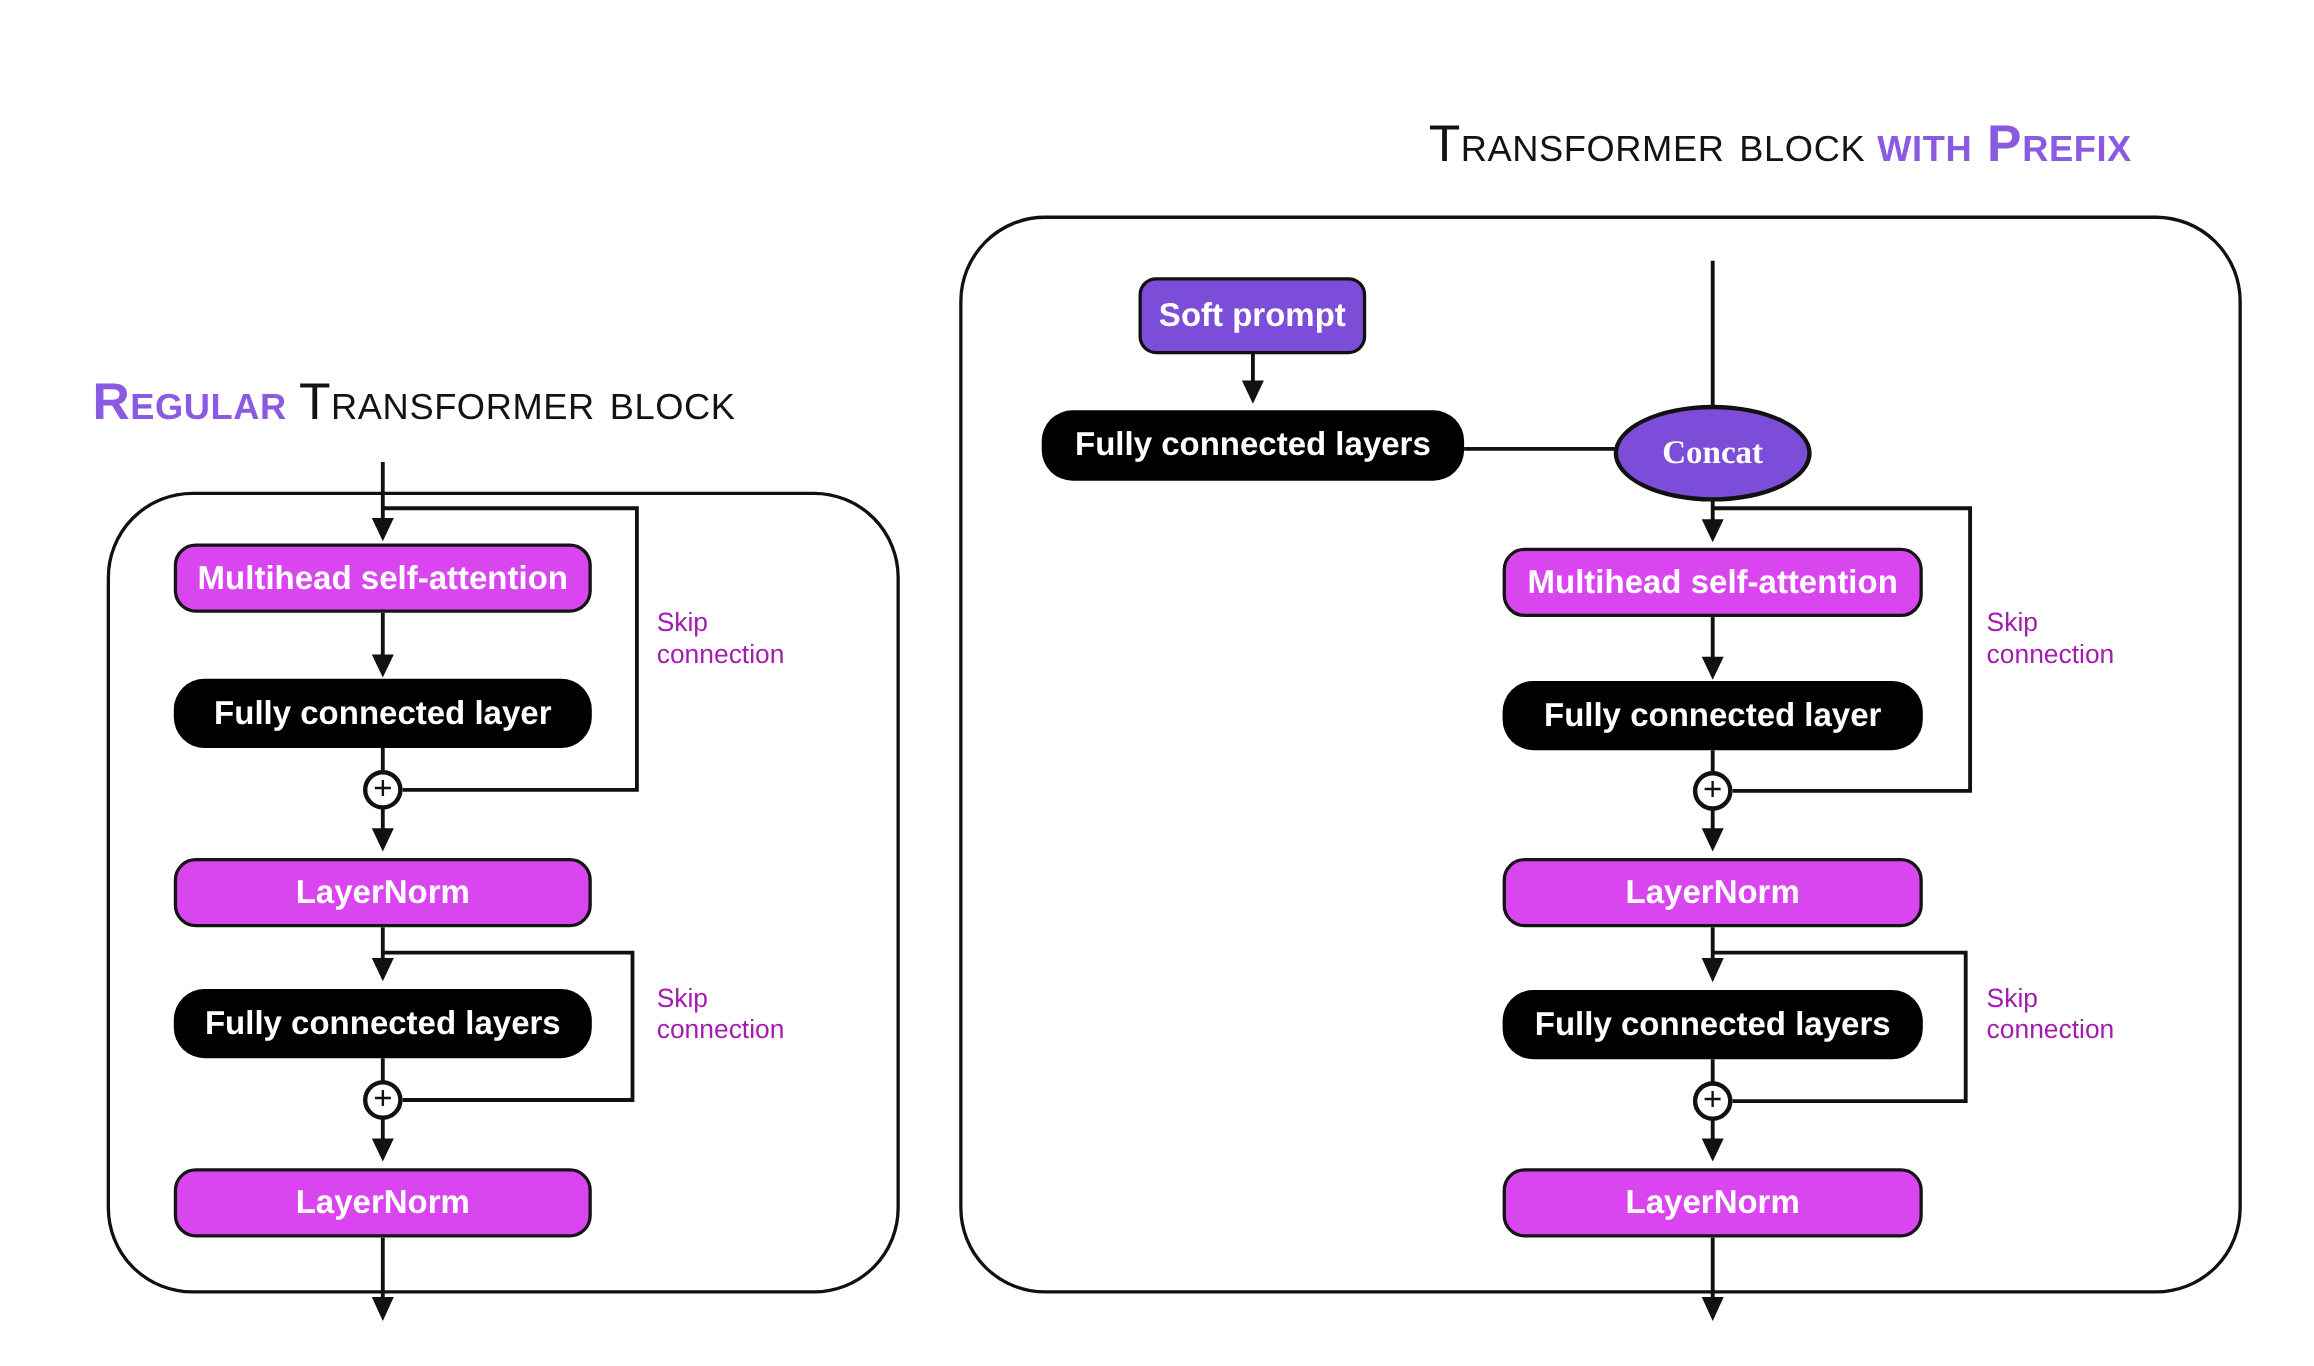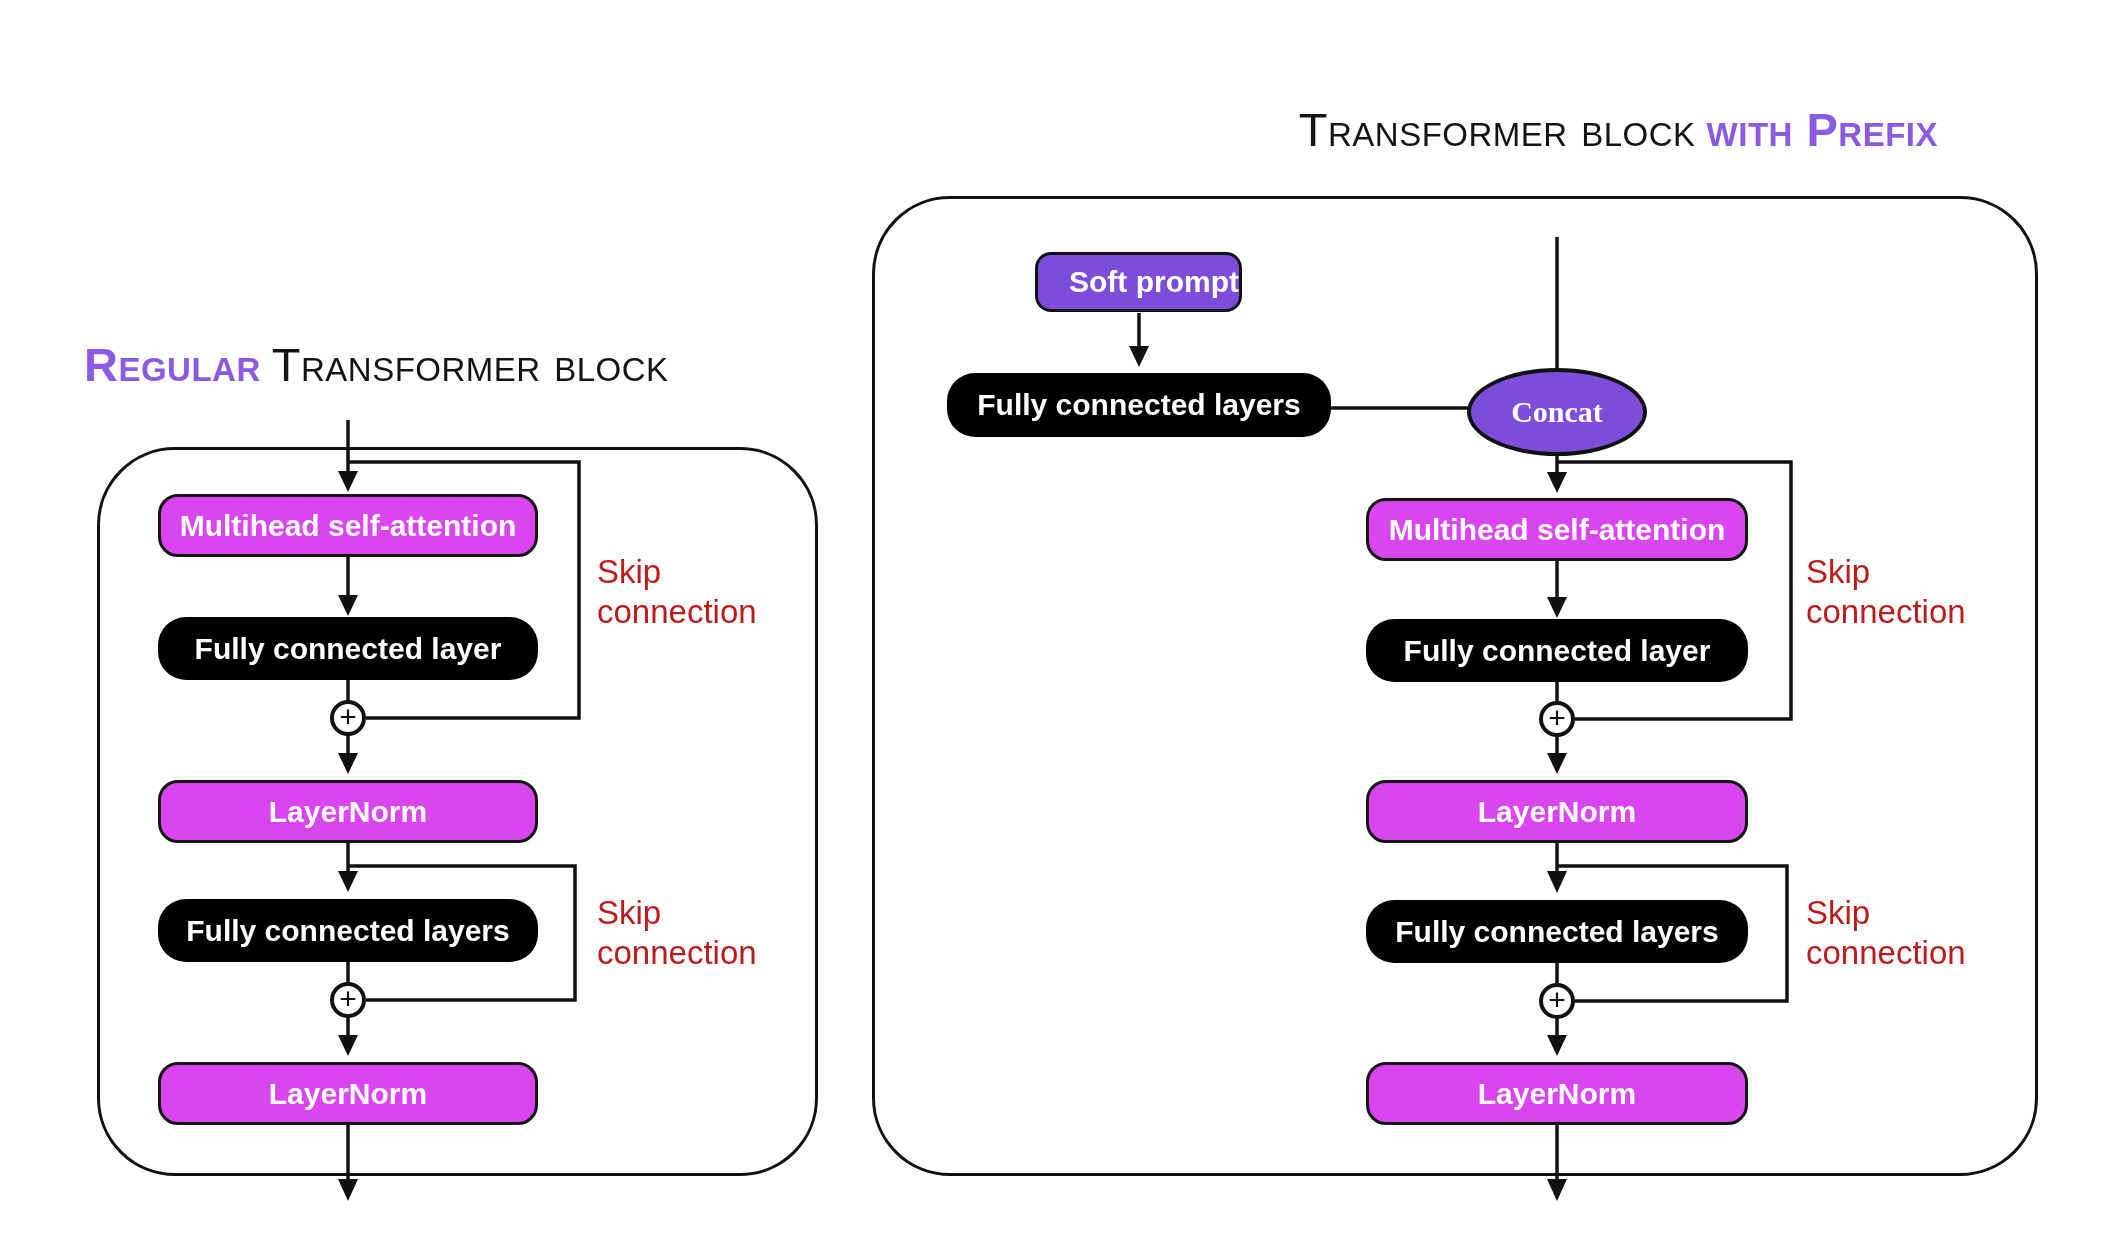--- a/index.html
+++ b/index.html
@@ -38,35 +38,35 @@
   .node.purple{background:#7C4DD8;border:3px solid #111;border-radius:16px;}
   .node.ellipse{background:#7C4DD8;border:4px solid #111;border-radius:50%;}
   .plus-circle{
     position:absolute;z-index:4;width:36px;height:36px;box-sizing:border-box;
     background:#fff;border:4px solid #111;border-radius:50%;
     display:flex;align-items:center;justify-content:center;
     font-size:30px;font-weight:400;color:#111;line-height:1;
   }
   .plus-circle span{transform:translateY(-1px);}
   .skip-label{
-    position:absolute;z-index:3;font-size:33px;color:#b91c1c;line-height:1.22;
+    position:absolute;z-index:3;font-size:24px;color:#a21caf;line-height:1.22;
     white-space:pre-line;
   }
   
   #l-multihead{left:158px;top:494px;width:380px;height:63px;}
   #l-fclayer  {left:158px;top:617px;width:380px;height:63px;}
   #l-ln1      {left:158px;top:780px;width:380px;height:63px;}
   #l-fclayers {left:158px;top:899px;width:380px;height:63px;}
   #l-ln2      {left:158px;top:1062px;width:380px;height:63px;}
   #l-plus1{left:330px;top:700px;}
   #l-plus2{left:330px;top:982px;}
   #l-skip1{left:597px;top:552px;}
   #l-skip2{left:597px;top:893px;}
   
-  #r-softprompt{left:1035px;top:252px;width:207px;height:60px;justify-content:flex-end;}
+  #r-softprompt{left:1035px;top:252px;width:207px;height:70px;}
   #r-prefixfc {left:947px;top:373px;width:384px;height:64px;}
   #r-concat   {left:1467px;top:368px;width:180px;height:88px;font-family:Liberation Serif, serif;}
   #r-multihead{left:1366px;top:498px;width:382px;height:63px;}
   #r-fclayer  {left:1366px;top:619px;width:382px;height:63px;}
   #r-ln1      {left:1366px;top:780px;width:382px;height:63px;}
   #r-fclayers {left:1366px;top:900px;width:382px;height:63px;}
   #r-ln2      {left:1366px;top:1062px;width:382px;height:63px;}
   #r-plus1{left:1539px;top:701px;}
   #r-plus2{left:1539px;top:983px;}
   #r-skip1{left:1806px;top:552px;}

